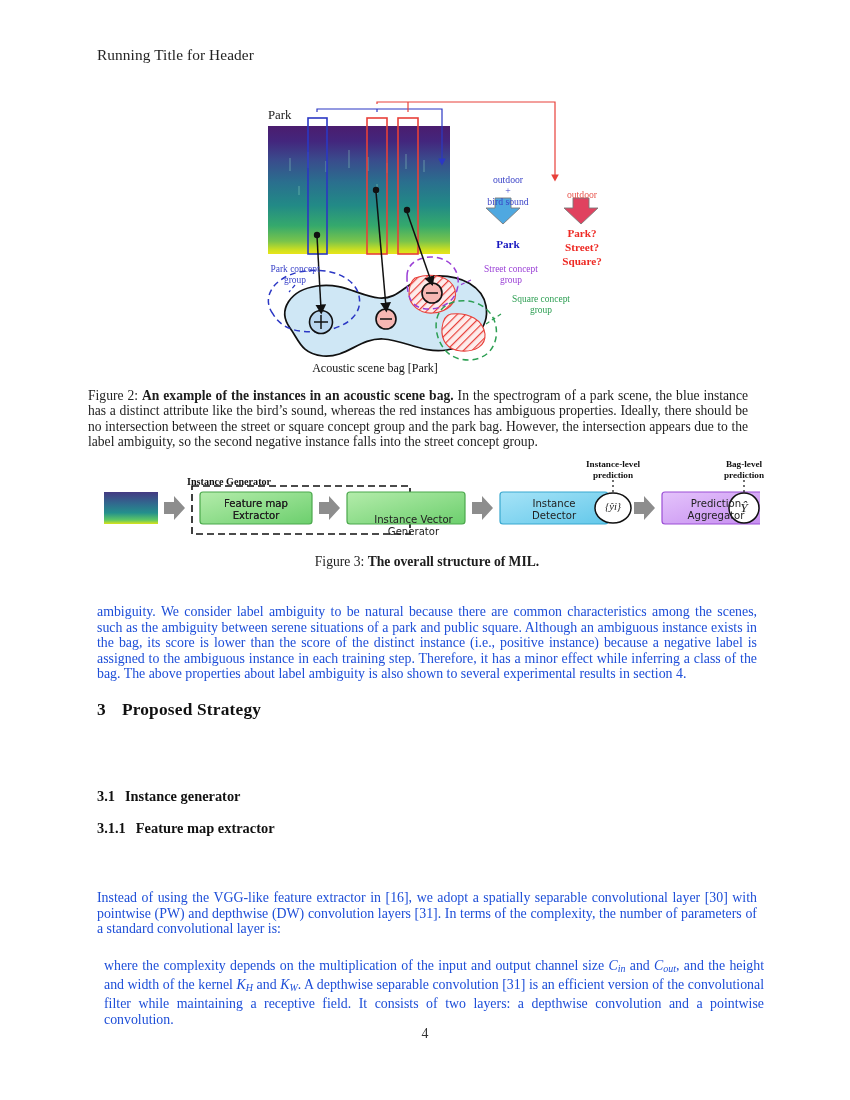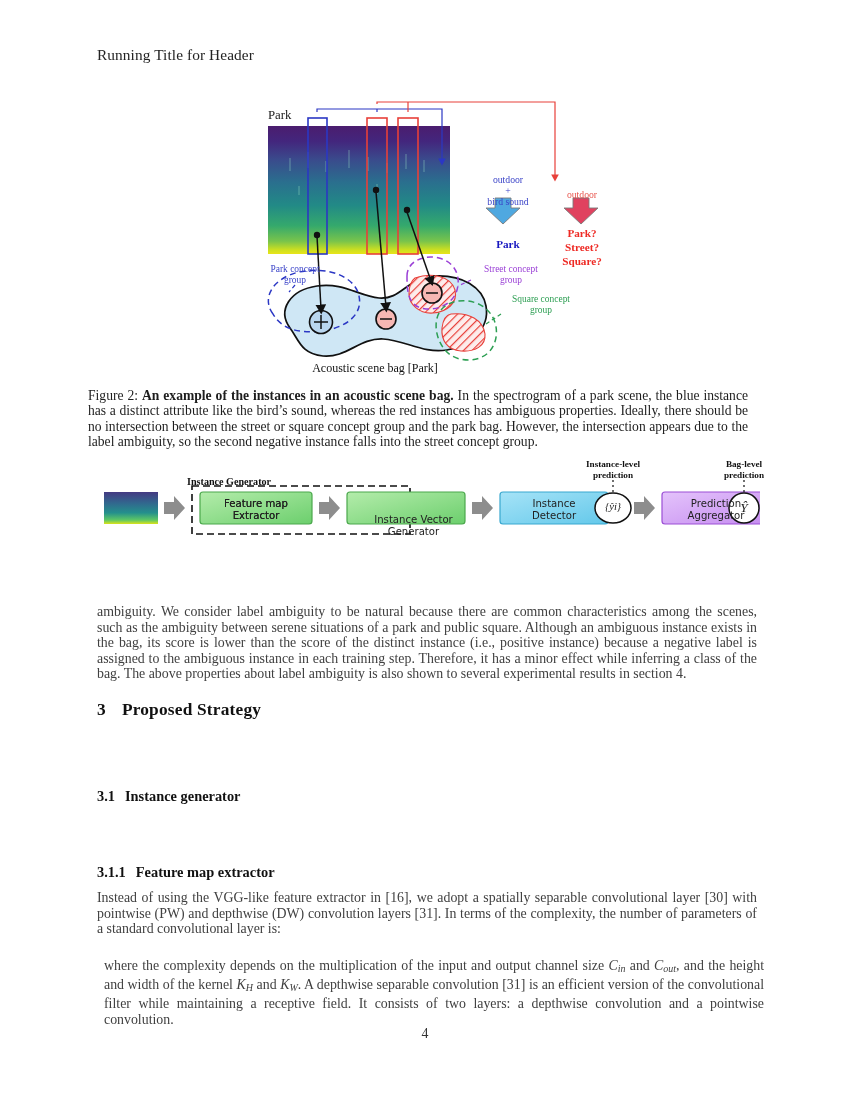--- a/index.html
+++ b/index.html
@@ -30,21 +30,21 @@
     color: #232323;
   }
 
   
   .para {
     position: absolute;
     width: 660px;
     font-size: 10.4pt;
     line-height: 15.6px;
     text-align: justify;
-    color: #404040;
+    color: #1d4ed8;
   }
 
   h2.section {
     position: absolute;
     font-size: 13pt;
     font-weight: bold;
     margin: 0;
     color: #111;
     letter-spacing: .2px;
   }
@@ -453,34 +453,38 @@
       <span>prediction</span>
     </div>
   </div>
 
   <div class="f3text f3box-label" style="position:absolute; left:200px; top:498px; width:112px;
        font-family:'DejaVu Sans','Liberation Sans',sans-serif; font-size:7.6pt; text-align:center; line-height:1.15; color:#222;">
     <span>Feature map</span><br>
     <span>Extractor</span>
   </div>
 
+  <div class="caption center" style="left:97px; top:554px;">
+    <span>Figure 3:</span>
+    <b>The overall structure of MIL.</b>
+  </div>
 
   <div class="para" style="left:97px; top:604px;">ambiguity. We consider label ambiguity to be natural because there are common characteristics among the scenes, such as the ambiguity between serene situations of a park and public square. Although an ambiguous instance exists in the bag, its score is lower than the score of the distinct instance (i.e., positive instance) because a negative label is assigned to the ambiguous instance in each training step. Therefore, it has a minor effect while inferring a class of the bag. The above properties about label ambiguity is also shown to several experimental results in section 4.</div>
 
   <h2 class="section" style="left:97px; top:700px;">
     <span class="secnum">3</span><span class="sec-gap-lg"></span><span>Proposed Strategy</span>
   </h2>
 
 
   <h3 class="subsection" style="left:97px; top:788px;">
     <span class="secnum">3.1</span><span class="sec-gap-sm"></span><span>Instance generator</span>
   </h3>
 
 
-  <h3 class="subsection" style="left:97px; top:864px;">
+  <h3 class="subsection" style="left:97px; top:820px;">
     <span class="secnum">3.1.1</span><span class="sec-gap-sm"></span><span>Feature map extractor</span>
   </h3>
 
   <div class="para" style="left:97px; top:890px;">Instead of using the VGG-like feature extractor in [16], we adopt a spatially separable convolutional layer [30] with pointwise (PW) and depthwise (DW) convolution layers [31]. In terms of the complexity, the number of parameters of a standard convolutional layer is:</div>
 
 
   <div class="para" style="left:104px; top:958px;">
     <span>where the complexity depends on the multiplication of the input and output channel size</span>
     <span class="mi">C</span><span class="sub">in</span>
     <span>and</span>

